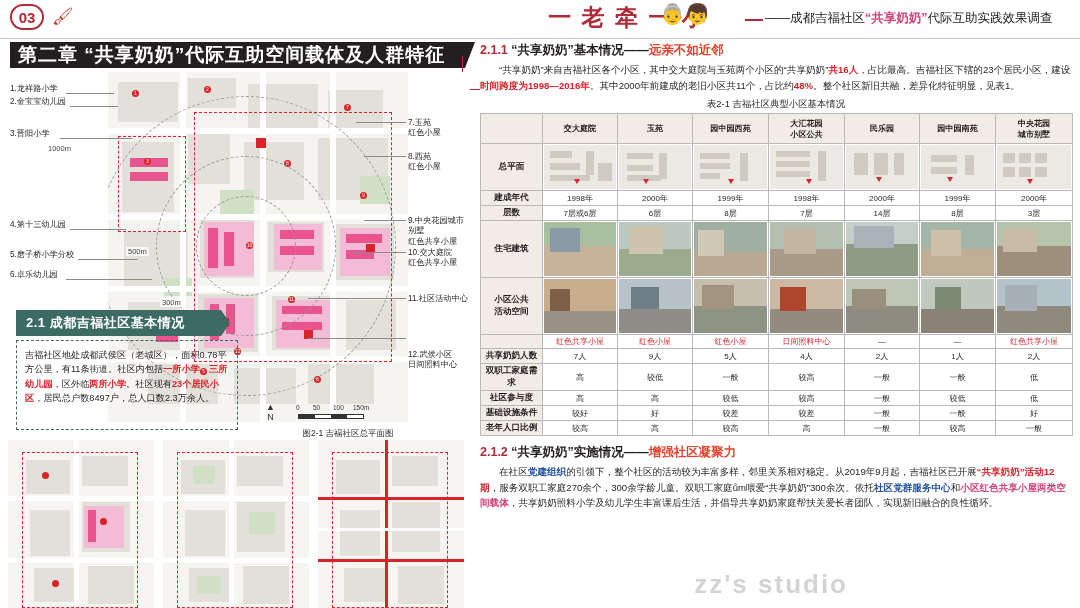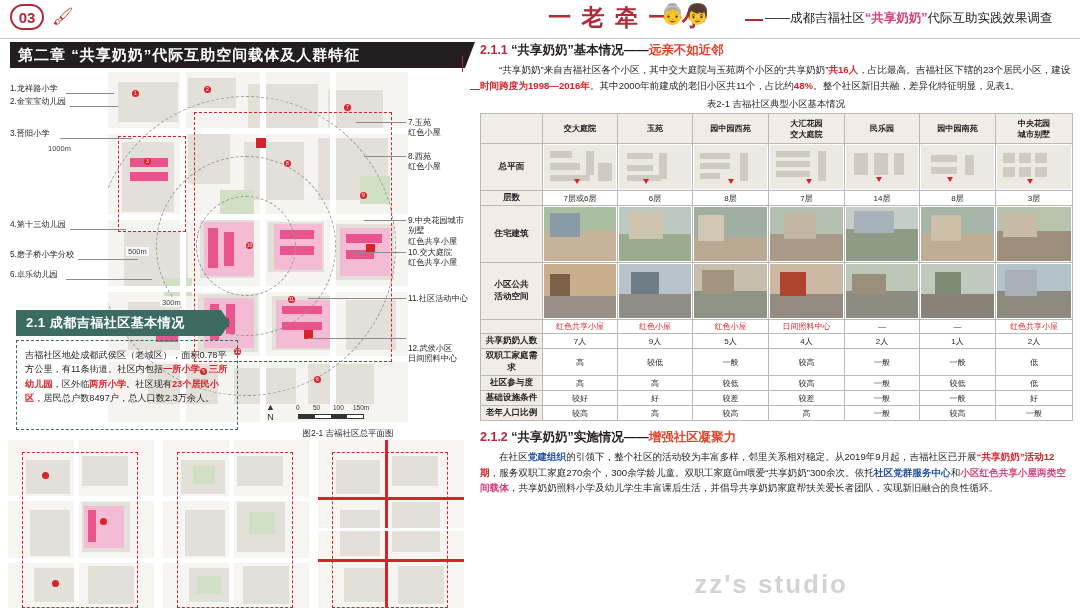--- a/index.html
+++ b/index.html
@@ -28,21 +28,21 @@
   .hdr-icon { position:absolute; left:660px; top:2px; font-size:20px; }
   .hdr-rule { position:absolute; left:745px; top:19px; width:18px; height:2px; background:#b02a37; }
   .hdr-sub {
     position:absolute; left:765px; top:10px; font-size:12.5px; color:#222; white-space:nowrap;
   }
   .hdr-sub .hl { color:#d1427a; font-weight:bold; }
 
   
   .chapter-bar {
     position:absolute; left:10px; top:42px; width:455px; height:26px;
-    background:#231f20; color:#fff; font-size:15px; font-weight:bold;
+    background:#231f20; color:#fff; font-size:19px; font-weight:bold;
     display:flex; align-items:center; padding-left:8px; letter-spacing:1px;
   }
   .chapter-tail {
     position:absolute; left:465px; top:42px; width:10px; height:26px; background:#231f20;
     clip-path:polygon(0 0,100% 0,0 100%);
   }
   .chapter-hook {
     position:absolute; left:462px; top:56px; width:18px; height:34px;
     border-left:1px solid #b02a37; border-bottom:1px solid #b02a37;
   }
@@ -266,21 +266,21 @@
       </div>
       <div class="lbl" style="left:400px;top:144px;">
         <span>9.中央花园城市别墅</span><br><span class="red">红色共享小屋</span>
       </div>
       <div class="lbl" style="left:400px;top:176px;">
         <span>10.交大庭院</span><br><span class="red">红色共享小屋</span>
       </div>
       <div class="lbl" style="left:400px;top:222px;">
         <span>11.社区活动中心</span>
       </div>
-      <div class="lbl" style="left:400px;top:272px;">
+      <div class="lbl" style="left:400px;top:278px;">
         <span>12.武侯小区</span><br><span class="red">日间照料中心</span>
       </div>
 
       <div class="leader" style="left:348px;top:50px;width:50px;"></div>
       <div class="leader" style="left:356px;top:84px;width:42px;"></div>
       <div class="leader" style="left:356px;top:148px;width:42px;"></div>
       <div class="leader" style="left:344px;top:180px;width:54px;"></div>
       <div class="leader" style="left:300px;top:226px;width:98px;"></div>
       <div class="leader" style="left:300px;top:266px;width:98px;"></div>
 
@@ -383,21 +383,21 @@
           <col style="width:76px">
           <col style="width:77px">
       </colgroup>
       <thead>
         <tr>
           <td></td>
           <td>交大庭院</td>
           <td>玉苑</td>
           <td>园中园西苑</td>
           <td style="white-space:pre-line;">大汇花园
-交大庭院</td>
+小区公共</td>
           <td>民乐园</td>
           <td>园中园南苑</td>
           <td style="white-space:pre-line;">中央花园
 城市别墅</td>
         </tr>
       </thead>
       <tbody>
 
         <tr class="thumbrow">
           <td class="rowhead">总平面</td>
@@ -460,20 +460,30 @@
                 <i style="left:22px;top:8px;width:12px;height:10px"></i>
                 <i style="left:38px;top:8px;width:12px;height:10px"></i>
                 <i style="left:6px;top:22px;width:12px;height:10px"></i>
                 <i style="left:22px;top:22px;width:12px;height:10px"></i>
                 <i style="left:38px;top:22px;width:12px;height:10px"></i>
                 <b class="mk" style="left:30px;top:34px"></b>
               </div>
             </td>
         </tr>
 
+        <tr>
+          <td class="rowhead">建成年代</td>
+          <td>1998年</td>
+          <td>2000年</td>
+          <td>1999年</td>
+          <td>1998年</td>
+          <td>2000年</td>
+          <td>1999年</td>
+          <td>2000年</td>
+        </tr>
 
 
         <tr>
           <td class="rowhead">层数</td>
           <td>7层或6层</td>
           <td>6层</td>
           <td>8层</td>
           <td>7层</td>
           <td>14层</td>
           <td>8层</td>

